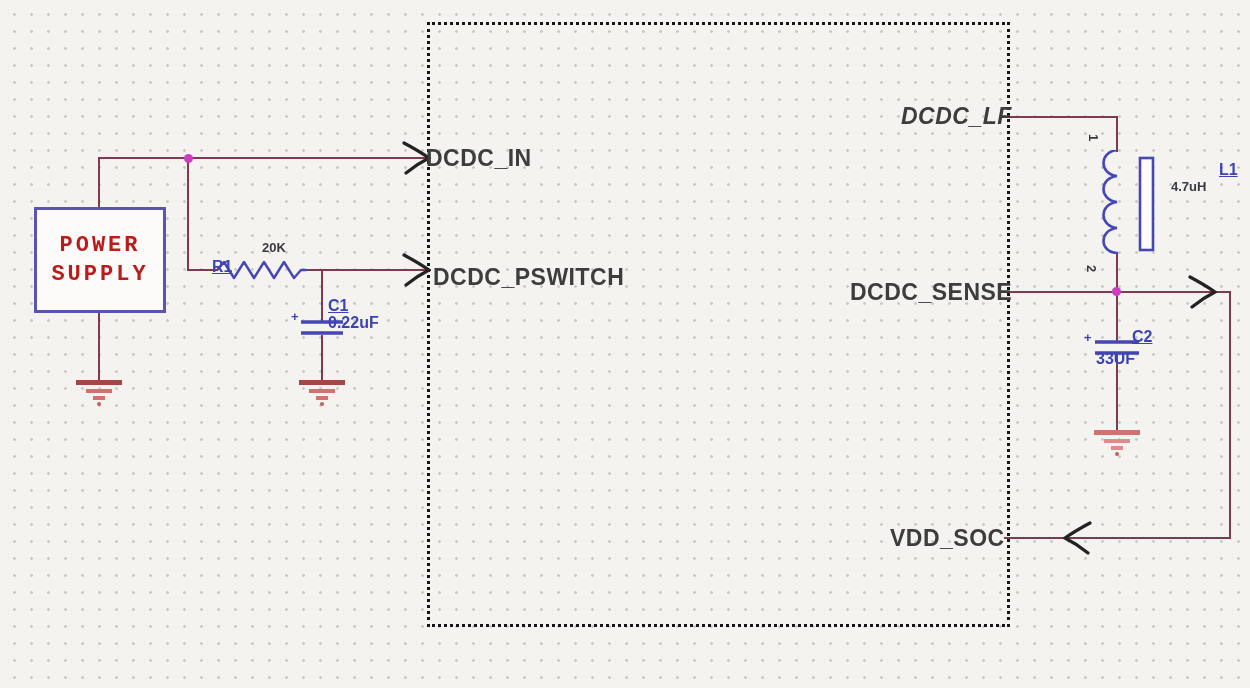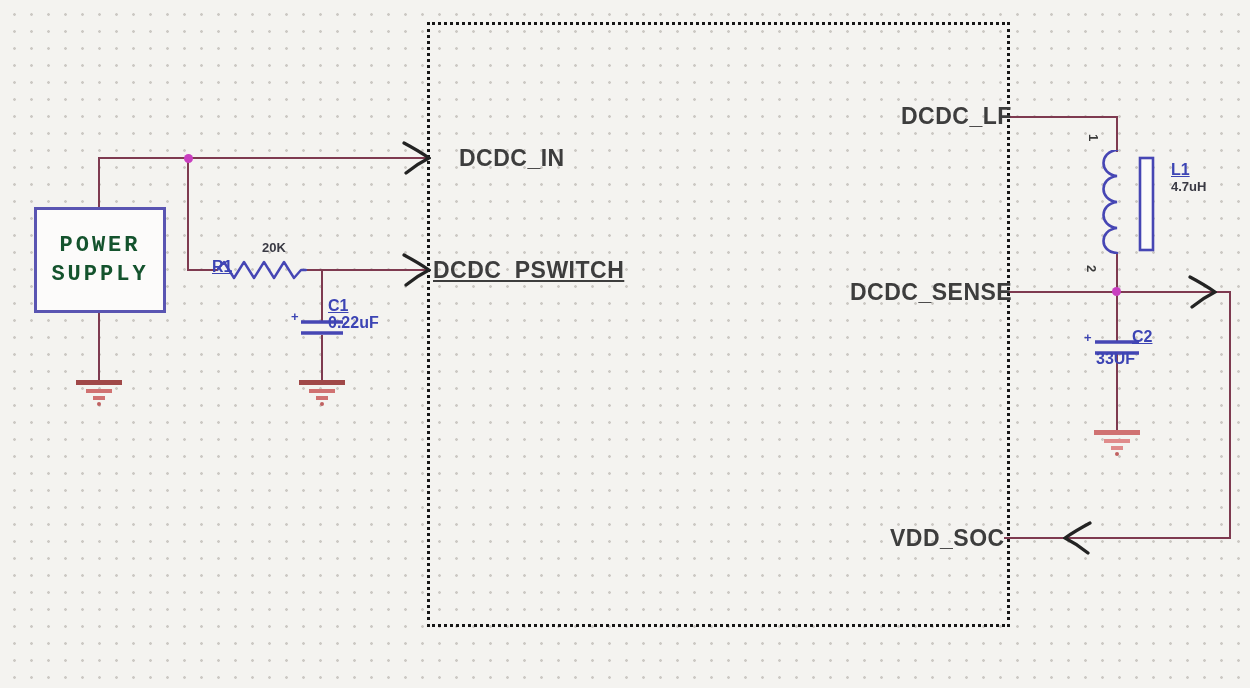--- a/index.html
+++ b/index.html
@@ -24,21 +24,21 @@
     border:3px dotted #161616;background:transparent;
   }
   
   .ps-box{
     position:absolute;left:34px;top:207px;width:126px;height:100px;
     border:3px solid #5a55b2;background:#fcfbfa;
     display:flex;flex-direction:column;justify-content:center;align-items:center;
   }
   .ps-box .ps-line{
     font-family:"Liberation Mono",monospace;font-weight:700;font-size:22px;
-    letter-spacing:3px;color:#14532d;line-height:29px;white-space:nowrap;
+    letter-spacing:3px;color:#b91c1c;line-height:29px;white-space:nowrap;
   }
   
   .net-label{
     position:absolute;font-size:23px;font-weight:600;color:#3d3d3d;
     letter-spacing:0.5px;white-space:nowrap;
   }
   .ref-label{
     position:absolute;font-size:16px;font-weight:700;color:#3c44b4;
     text-decoration:underline;white-space:nowrap;
   }
@@ -145,34 +145,34 @@
   </svg>
   <svg class="svg-part" style="left:1063px;top:521px;" width="30" height="34" viewBox="0 0 30 34">
     <path d="M27 2 Q 12 10 2 17 Q 14 23 25 32" fill="none" stroke="#232323" stroke-width="3.2" stroke-linecap="round"></path>
   </svg>
 
   <div class="ps-box">
     <div class="ps-line">POWER</div>
     <div class="ps-line">SUPPLY</div>
   </div>
 
-  <div class="net-label" style="left:459px;top:145px;">DCDC_IN</div>
-  <div class="net-label" style="left:433px;top:257px;text-decoration:underline;">DCDC_PSWITCH</div>
-  <div class="net-label" style="left:901px;top:103px;">DCDC_LF</div>
+  <div class="net-label" style="left:426px;top:145px;">DCDC_IN</div>
+  <div class="net-label" style="left:433px;top:264px;">DCDC_PSWITCH</div>
+  <div class="net-label" style="left:901px;top:103px;font-style:italic;">DCDC_LF</div>
   <div class="net-label" style="left:850px;top:279px;">DCDC_SENSE</div>
   <div class="net-label" style="left:890px;top:525px;">VDD_SOC</div>
 
   <div class="ref-label" style="left:212px;top:240px;margin-top:18px;">R1</div>
   <div class="val-dark" style="left:262px;top:240px;">20K</div>
 
   <div class="ref-label" style="left:328px;top:297px;">C1</div>
   <div class="val-blue" style="left:328px;top:314px;">0.22uF</div>
   <div class="plus-sign" style="left:291px;top:309px;">+</div>
 
-  <div class="ref-label" style="left:1171px;top:161px;text-align:center;">L1</div>
+  <div class="ref-label" style="left:1219px;top:161px;text-align:center;">L1</div>
   <div class="val-dark" style="left:1171px;top:179px;">4.7uH</div>
   <div class="pin-num" style="left:1090px;top:130px;">1</div>
   <div class="pin-num" style="left:1088px;top:261px;">2</div>
 
   <div class="ref-label" style="left:1132px;top:328px;">C2</div>
   <div class="val-blue" style="left:1096px;top:350px;">33UF</div>
   <div class="plus-sign" style="left:1084px;top:330px;">+</div>
 
 </div>
 

